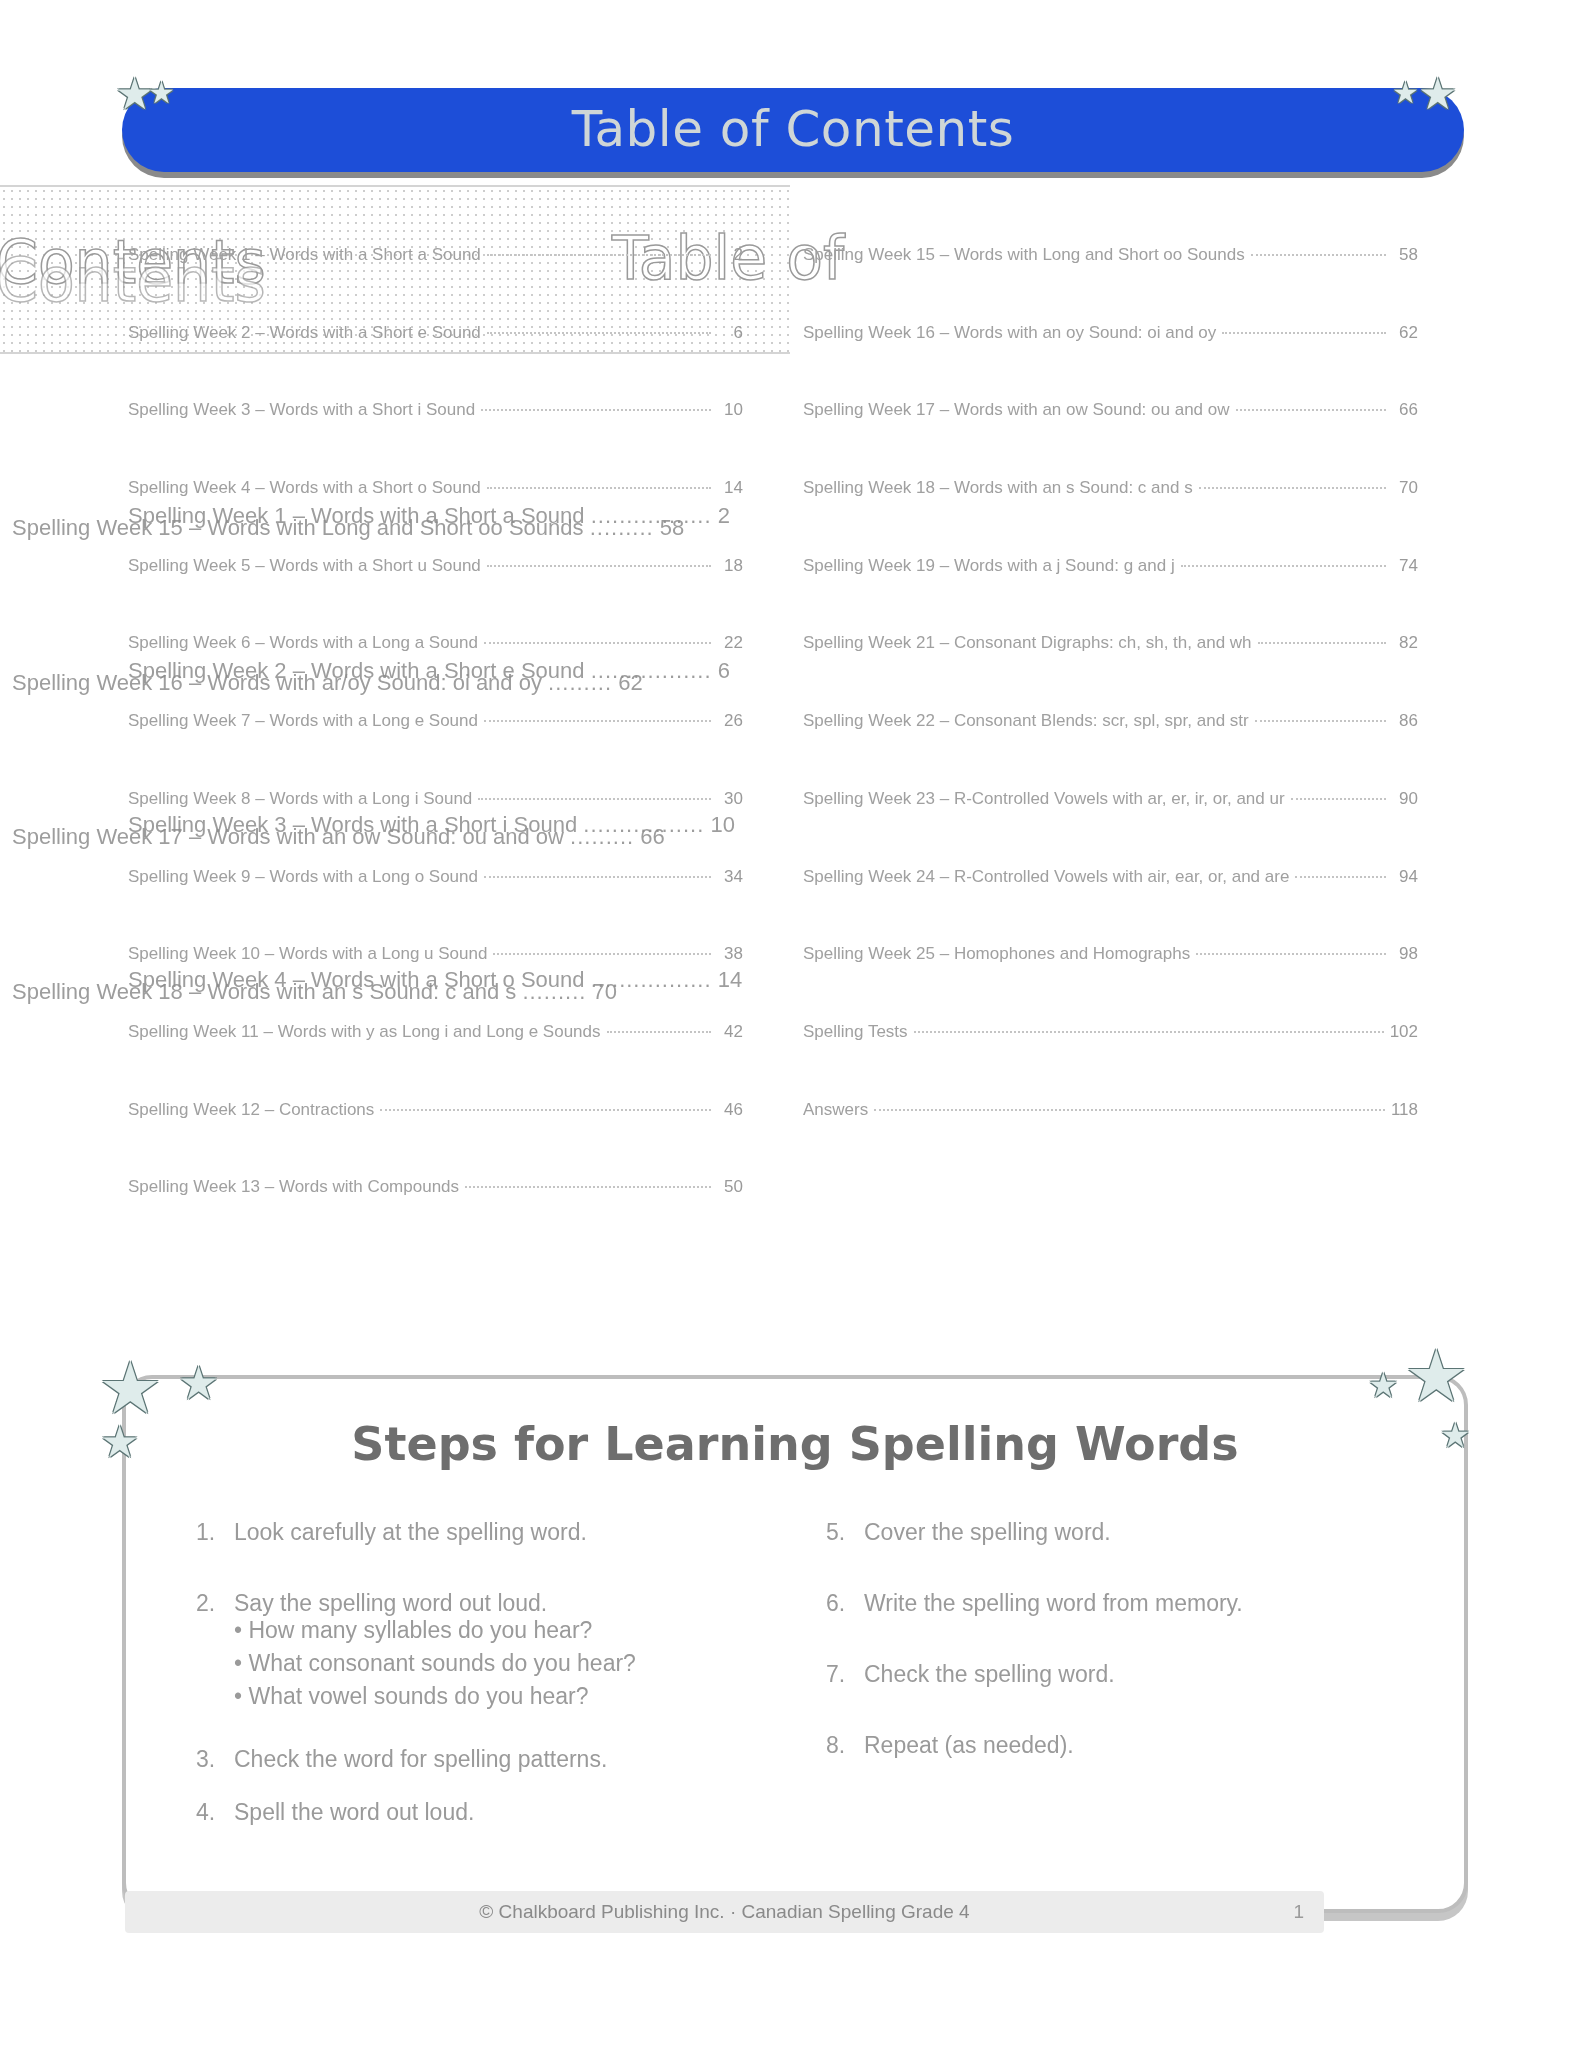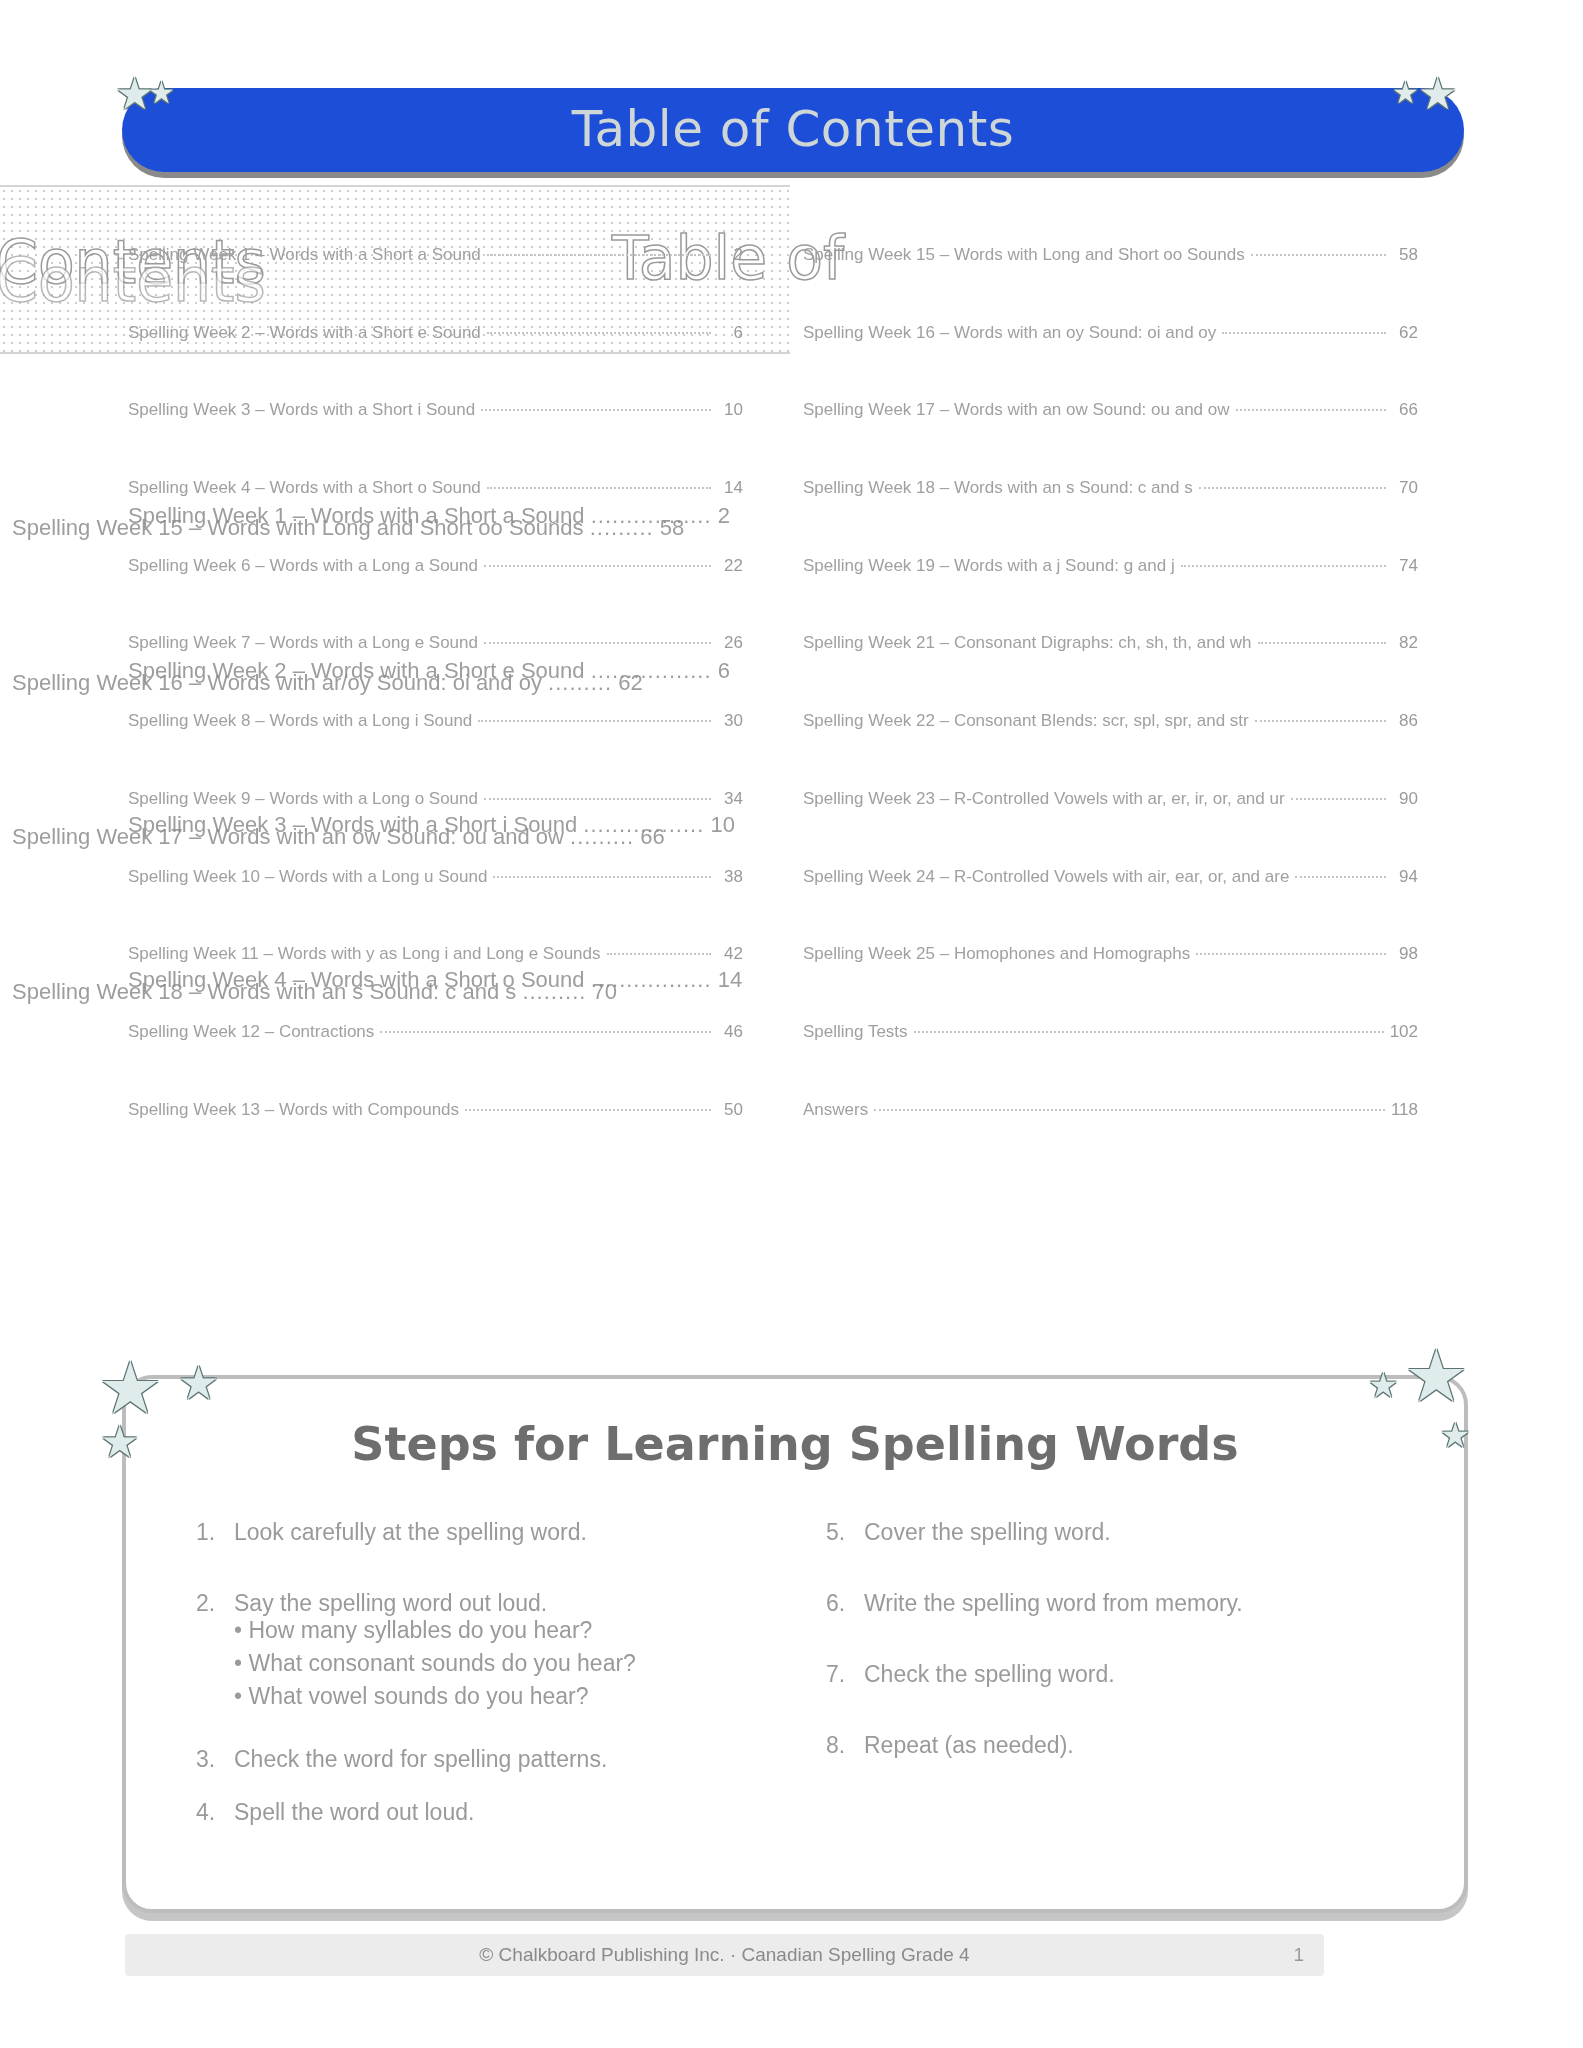--- a/index.html
+++ b/index.html
@@ -41,21 +41,21 @@
   .steps-list { position: absolute; top: 140px; font-size: 23px; color: #9a9a9a; }
   .steps-left { left: 70px; width: 560px; }
   .steps-right { left: 700px; width: 560px; }
   .step { display: flex; margin-bottom: 44px; }
   .step-num { width: 38px; }
   .step-sub { list-style: none; margin: 0 0 0 0; padding: 0; }
   .step-sub li { margin-bottom: 6px; }
   .step-sub li::before { content: "• "; }
 
   
-  .footer { position: absolute; left: 125px; top: 1934px; width: 1199px; height: 42px;
+  .footer { position: absolute; left: 125px; top: 1891px; width: 1199px; height: 42px;
             background: #ececec; border-radius: 4px; }
   .footer-text { position: absolute; left: 0; right: 0; top: 10px; text-align: center; font-size: 19px; color: #8a8a8a; }
   .footer-page { position: absolute; right: 20px; top: 10px; font-size: 19px; color: #9a9a9a; }
 </style>
 </head>
 <body>
 
 <div class="banner">
   <div class="banner-title">Table of Contents</div>
 </div>
@@ -94,20 +94,25 @@
     </div>
   <div class="toc-row">
       <span class="toc-label">Spelling Week 3 – Words with a Short i Sound</span>
       <span class="toc-dots"></span>
       <span class="toc-page">10</span>
     </div>
   <div class="toc-row">
       <span class="toc-label">Spelling Week 4 – Words with a Short o Sound</span>
       <span class="toc-dots"></span>
       <span class="toc-page">14</span>
+    </div>
+  <div class="toc-row">
+      <span class="toc-label">Spelling Week 5 – Words with a Short u Sound</span>
+      <span class="toc-dots"></span>
+      <span class="toc-page">18</span>
     </div>
   <div class="toc-row">
       <span class="toc-label">Spelling Week 6 – Words with a Long a Sound</span>
       <span class="toc-dots"></span>
       <span class="toc-page">22</span>
     </div>
   <div class="toc-row">
       <span class="toc-label">Spelling Week 7 – Words with a Long e Sound</span>
       <span class="toc-dots"></span>
       <span class="toc-page">26</span>

